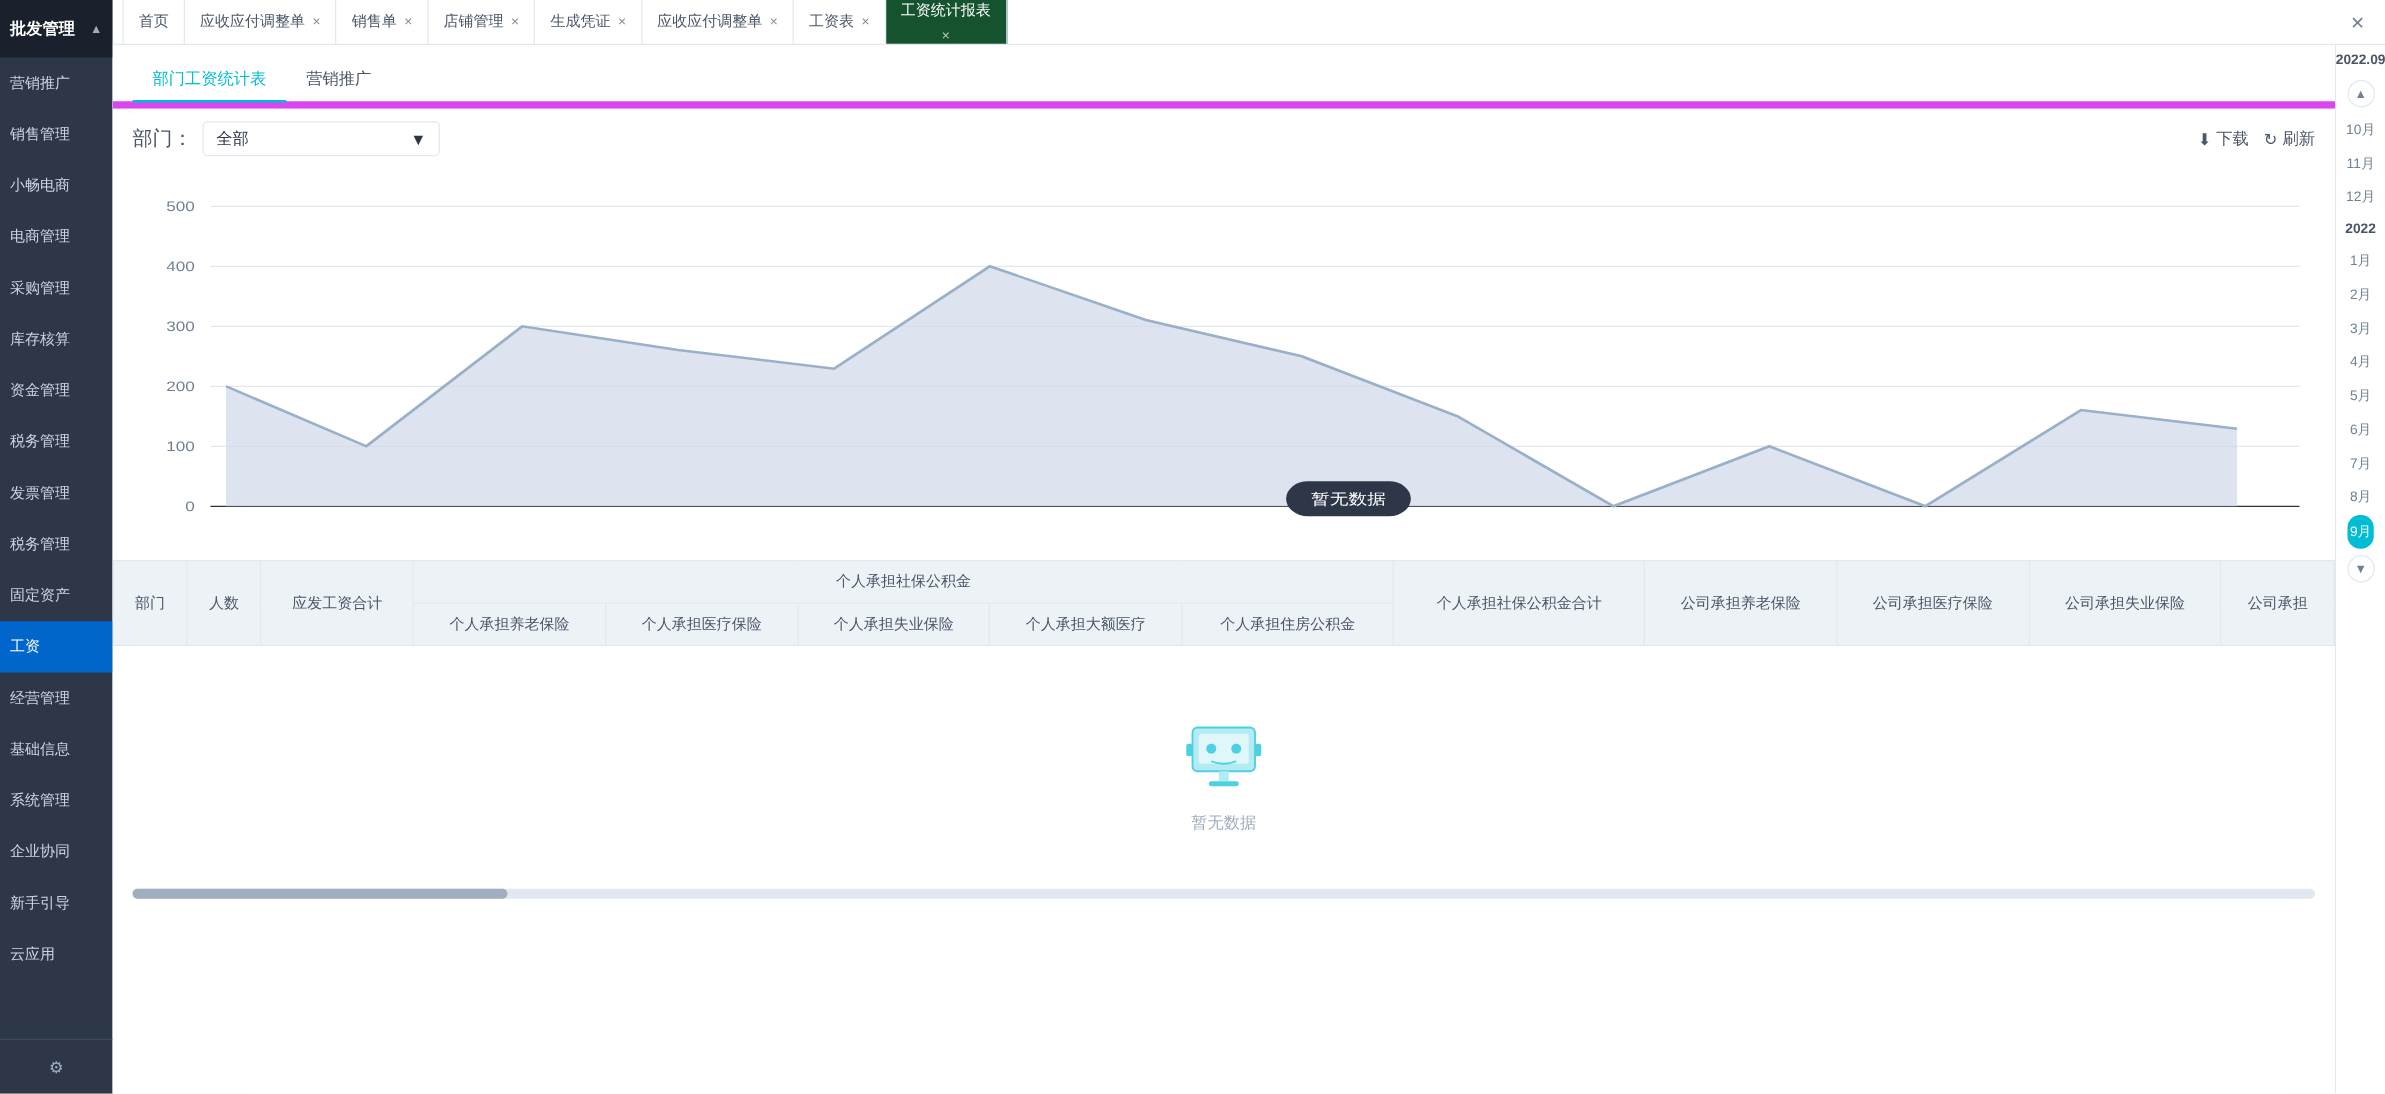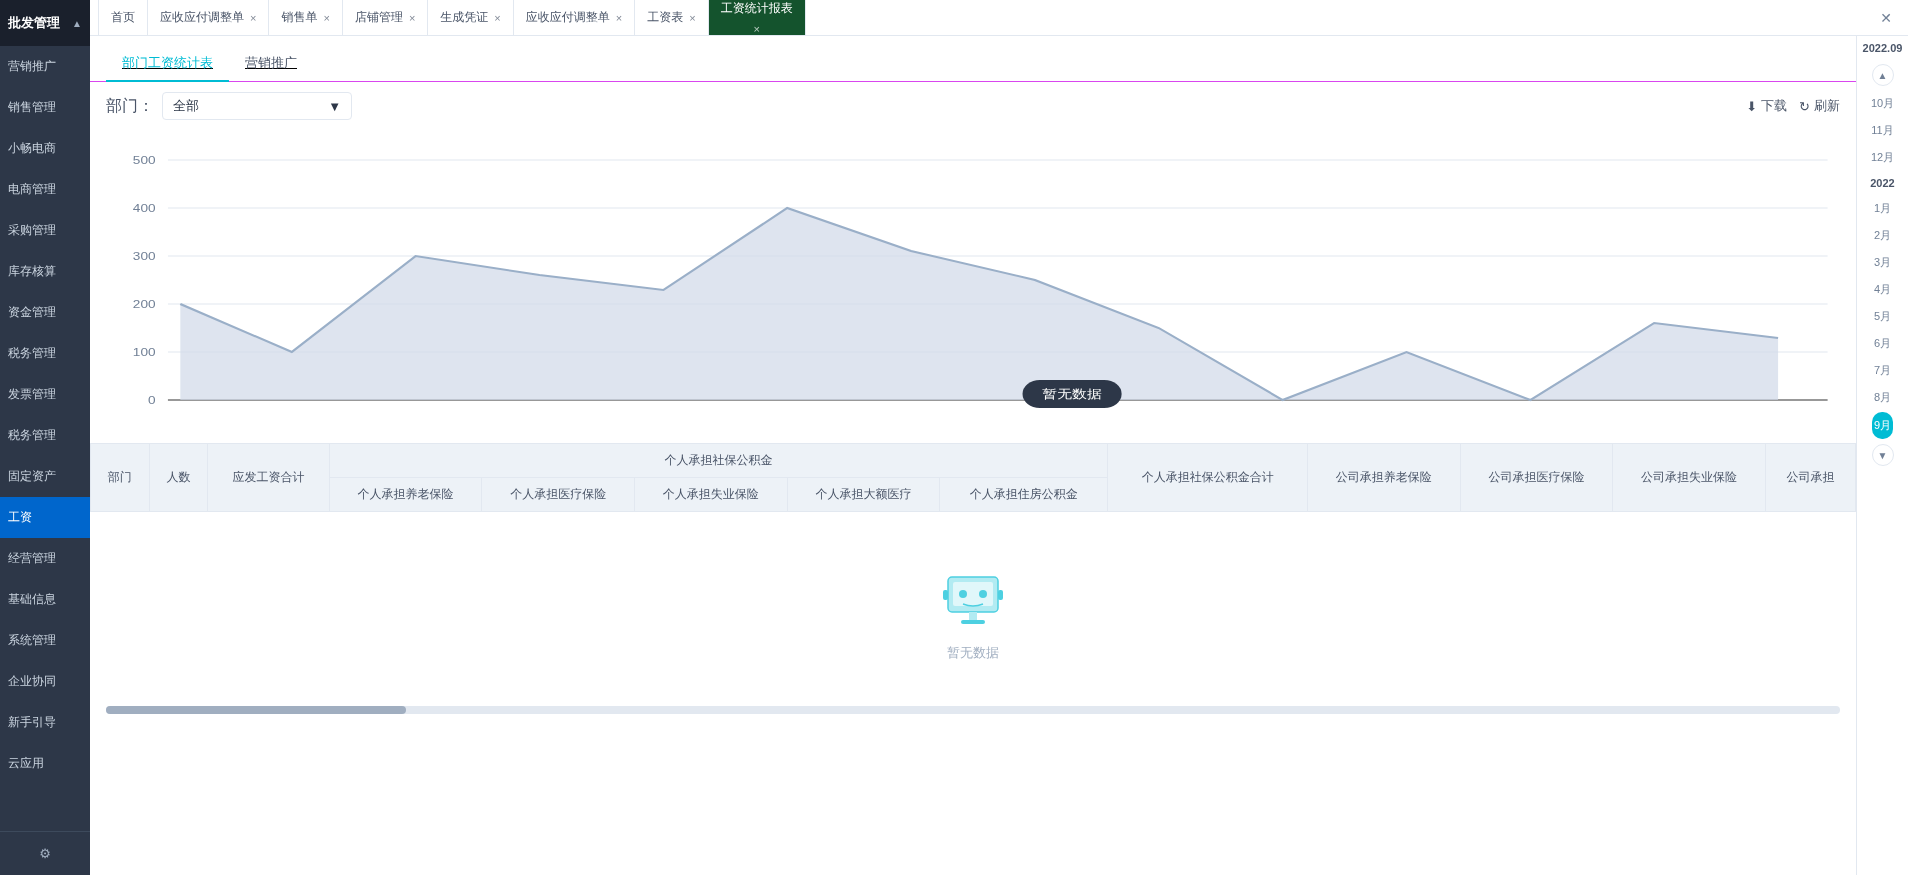--- a/index.html
+++ b/index.html
@@ -104,24 +104,23 @@
       display: flex;
       flex-direction: column;
       overflow: hidden;
     }
 
     
     .sub-tabs {
       display: flex;
       align-items: center;
       padding: 10px 16px 0;
-      border-bottom: 1px solid #d946ef;
-      background: #fff;
-      flex-shrink: 0;
-      text-decoration: underline;
+      border-bottom: 6px solid #d946ef;
+      background: #fff;
+      flex-shrink: 0;
     }
     .sub-tab {
       padding: 8px 16px;
       font-size: 13px;
       cursor: pointer;
       color: #4a5568;
       border-bottom: 2px solid transparent;
       margin-bottom: -1px;
     }
     .sub-tab.active { color: #00bcd4; border-bottom: 2px solid #00bcd4; }
@@ -220,21 +219,21 @@
     }
     .table-scroll-thumb {
       width: 300px;
       height: 8px;
       background: #a0aec0;
       border-radius: 4px;
     }
 
     
     .timeline-sidebar {
-      width: 52px;
+      width: 40px;
       background: #fff;
       border-left: 1px solid #e2e8f0;
       display: flex;
       flex-direction: column;
       align-items: center;
       overflow-y: auto;
       flex-shrink: 0;
     }
     .timeline-item {
       width: 100%;

